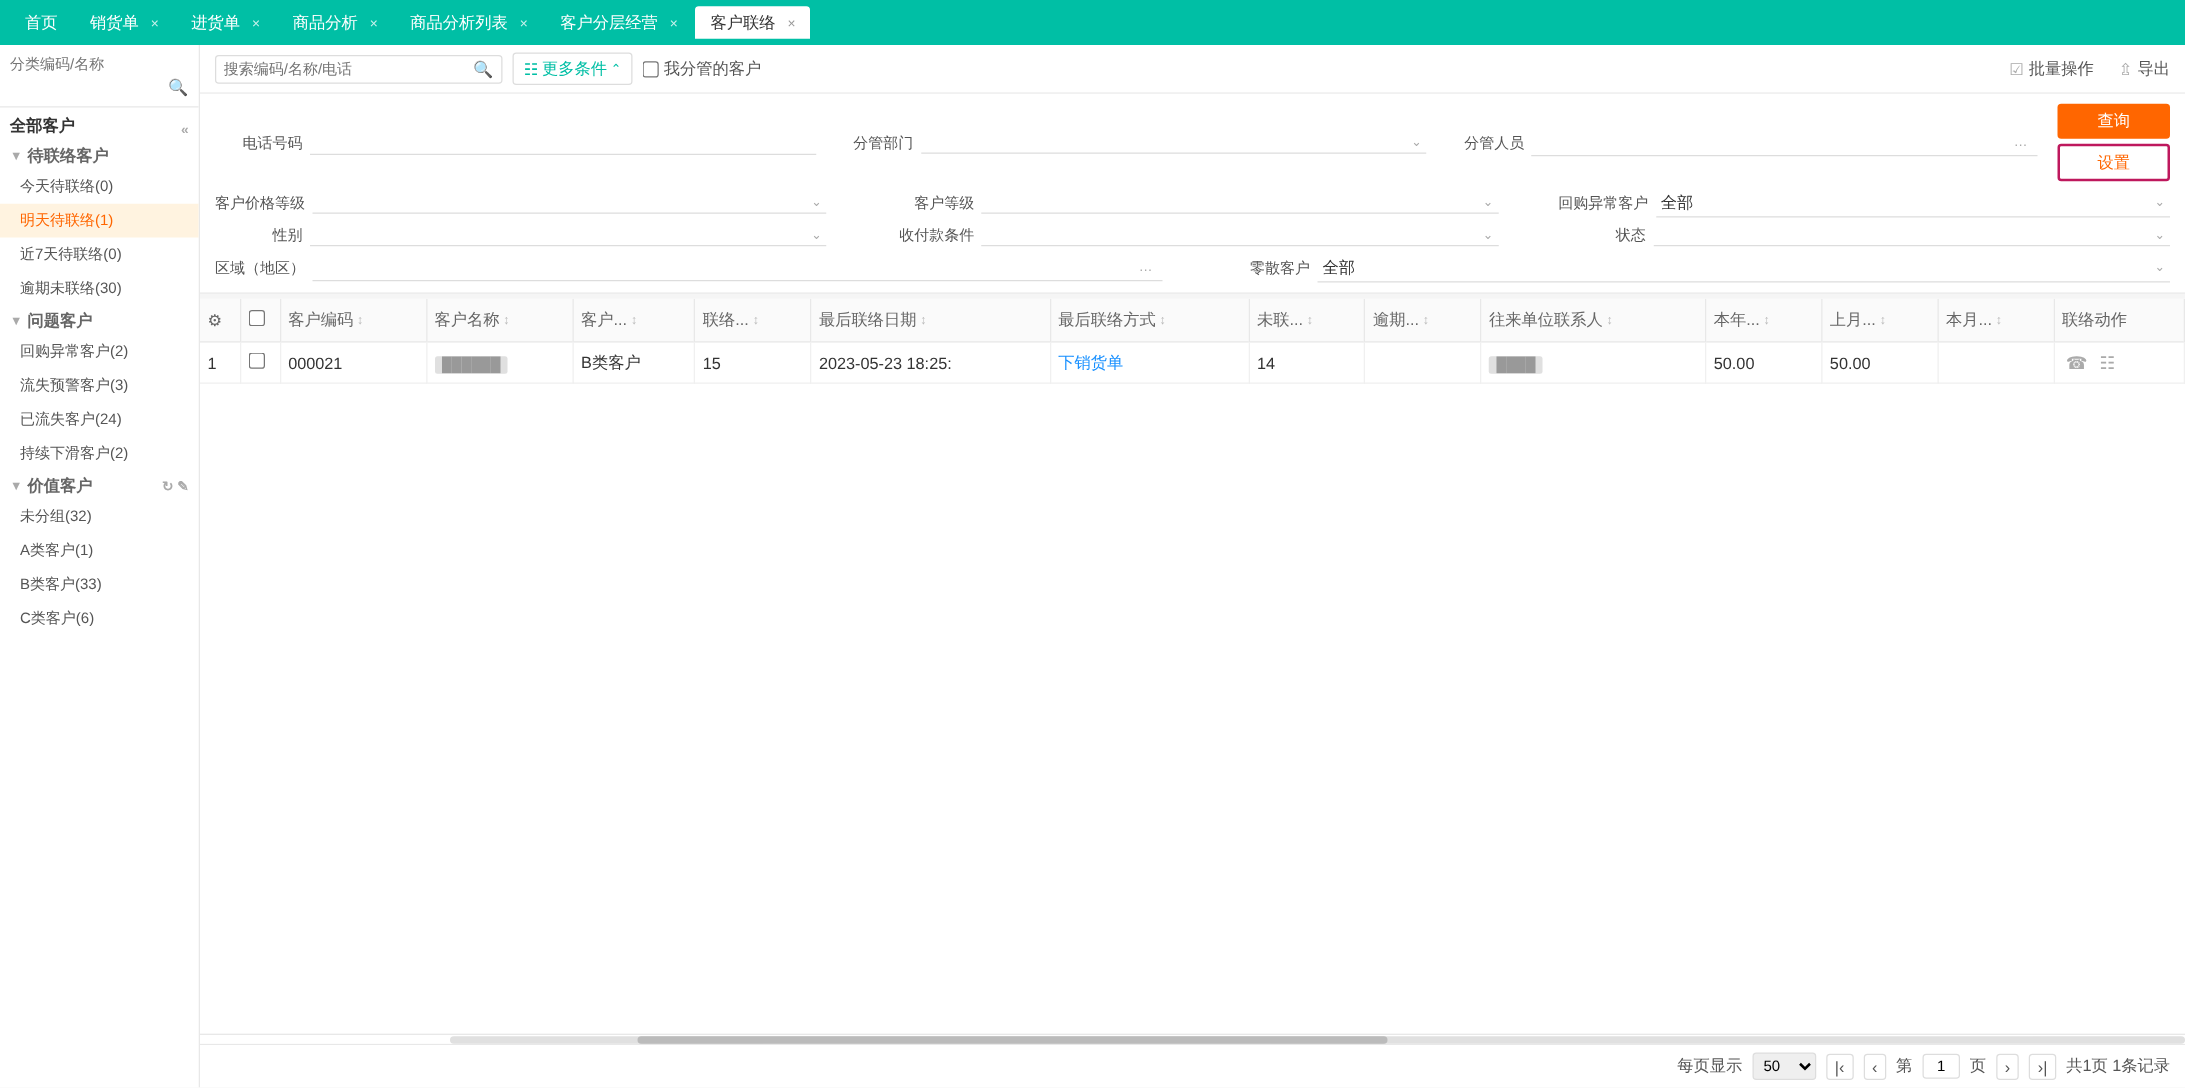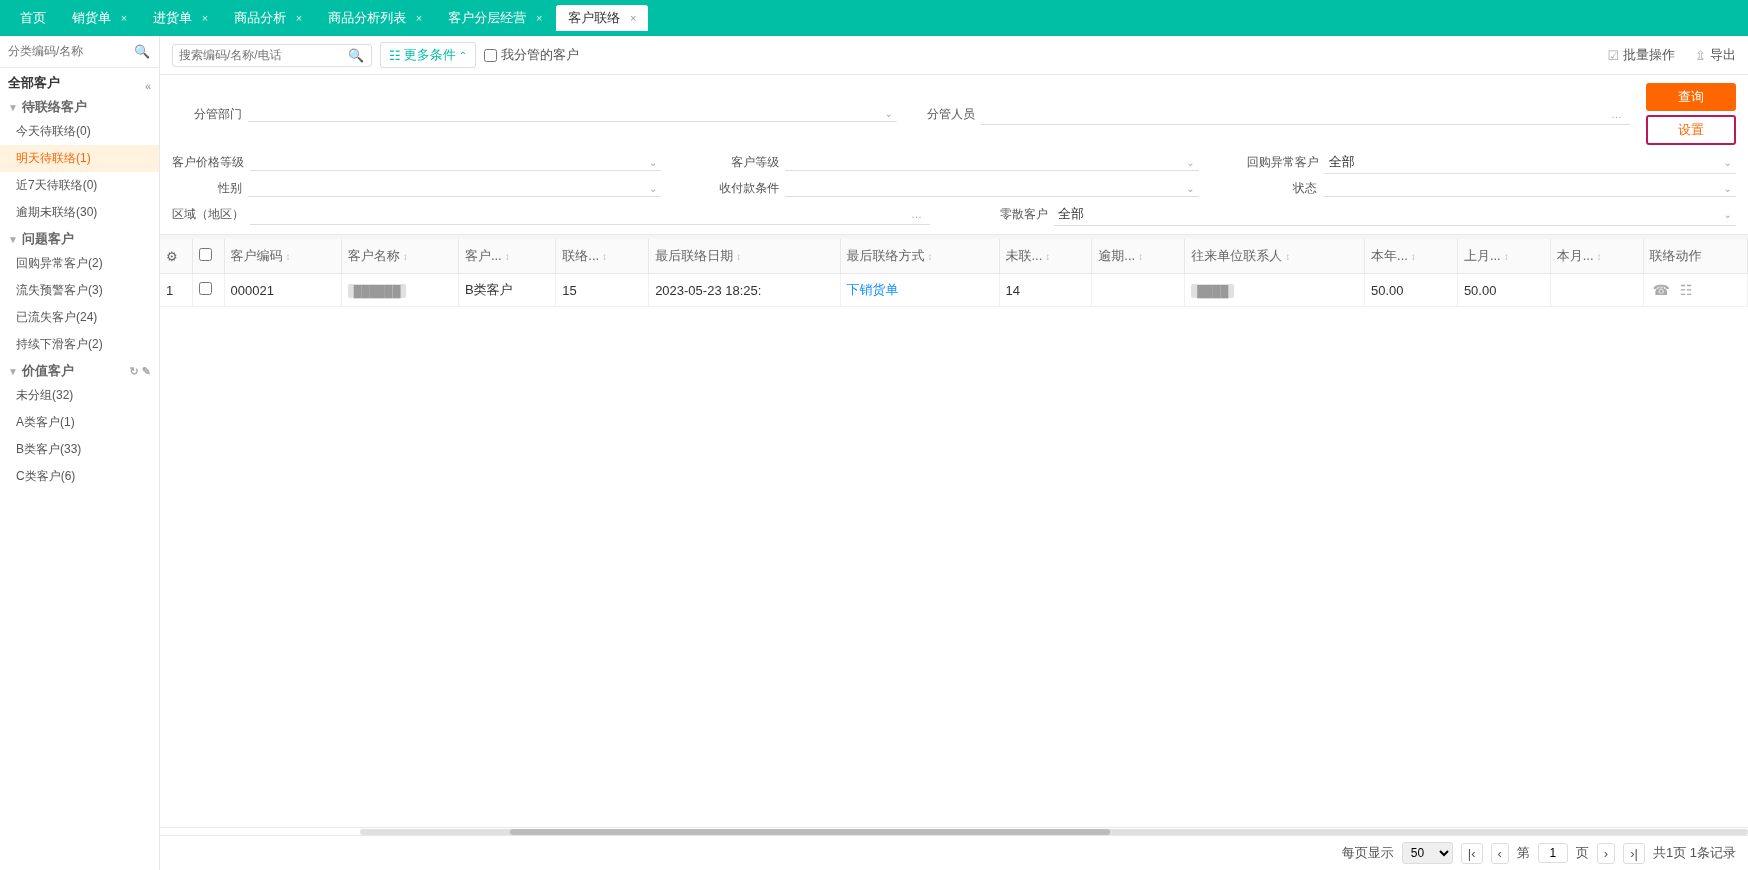--- a/index.html
+++ b/index.html
@@ -35,24 +35,25 @@
     
     .sidebar {
       width: 160px;
       background: #fff;
       border-right: 1px solid #e8e8e8;
       overflow-y: auto;
       flex-shrink: 0;
     }
     .sidebar-search {
       display: flex;
-      align-items: flex-start;
+      align-items: flex-end;
       padding: 8px 8px;
       border-bottom: 1px solid #e8e8e8;
       gap: 4px;
+      flex-direction: column;
     }
     .sidebar-search input {
       border: none;
       outline: none;
       font-size: 12px;
       color: #999;
       width: 100%;
     }
     .sidebar-section {
       padding: 6px 8px 2px 8px;
@@ -101,21 +102,21 @@
       align-items: center;
       gap: 8px;
       border-bottom: 1px solid #e8e8e8;
     }
     .search-input-wrap {
       display: flex;
       align-items: center;
       border: 1px solid #ddd;
       border-radius: 3px;
       padding: 3px 6px;
-      width: 200px;
+      width: 230px;
       gap: 4px;
     }
     .search-input-wrap input {
       border: none;
       outline: none;
       font-size: 12px;
       color: #999;
       width: 100%;
     }
     .btn-more-filter {
@@ -434,20 +435,24 @@
         <span>批量操作</span>
       </div>
       <div class="btn-export">
         <span style="color:#aaa; font-size:13px;">⇫</span>
         <span>导出</span>
       </div>
     </div>
 
     <div class="filter-panel">
       <div class="filter-row">
+        <div class="filter-field">
+          <span class="filter-label">电话号码</span>
+          <input class="filter-input" style="width: 340px;">
+        </div>
         <div class="filter-field">
           <span class="filter-label">分管部门</span>
           <div class="filter-select" style="width:200px;">
             <span></span>
             <span class="arrow">⌄</span>
           </div>
         </div>
         <div class="filter-field">
           <span class="filter-label">分管人员</span>
           <div class="filter-select" style="width:200px;">

